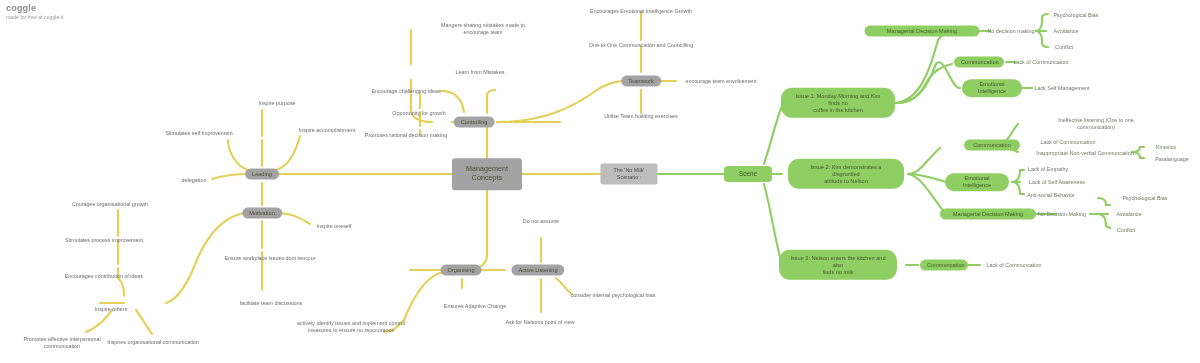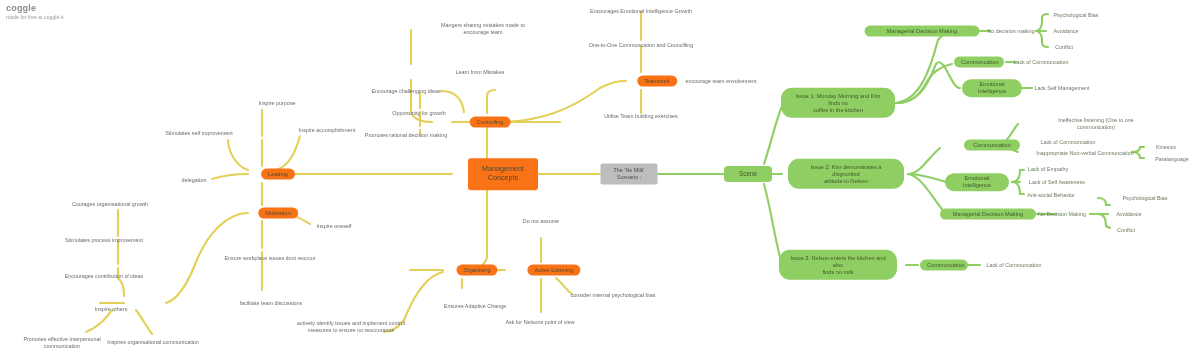--- a/index.html
+++ b/index.html
@@ -15,21 +15,21 @@
   .brand .logo{font-size:9px;font-weight:bold;color:#8c8c8c;letter-spacing:.2px;}
   .brand .tag{font-size:5.2px;color:#9a9a9a;margin-top:2px;}
 
   
   .node{position:absolute;transform:translate(-50%,-50%);
         text-align:center;white-space:pre-line;line-height:1.22;
         box-sizing:border-box;}
 
   
   .pill{border-radius:9px;padding:2px 7px;color:#4a4a3a;font-size:5.6px;}
-  .pill.y{background:#f97316;margin-left:16px;}
+  .pill.y{background:#a3a3a3;}
   .pill.g{background:#8fce62;color:#3f5a2a;}
   .pill.grey{background:#bdbdbd;color:#4d4d4d;border-radius:2px;}
   .pill.big{font-size:7.2px;border-radius:3px;padding:7px 10px;}
   .pill.mid{font-size:6.4px;border-radius:4px;padding:4px 9px;}
   .pill.issue{border-radius:11px;padding:5px 9px;font-size:5.6px;}
 
   
   .leaf{font-size:5.4px;color:#6b6b6b;}
   .leaf.g{color:#6b7a62;}
 </style>

